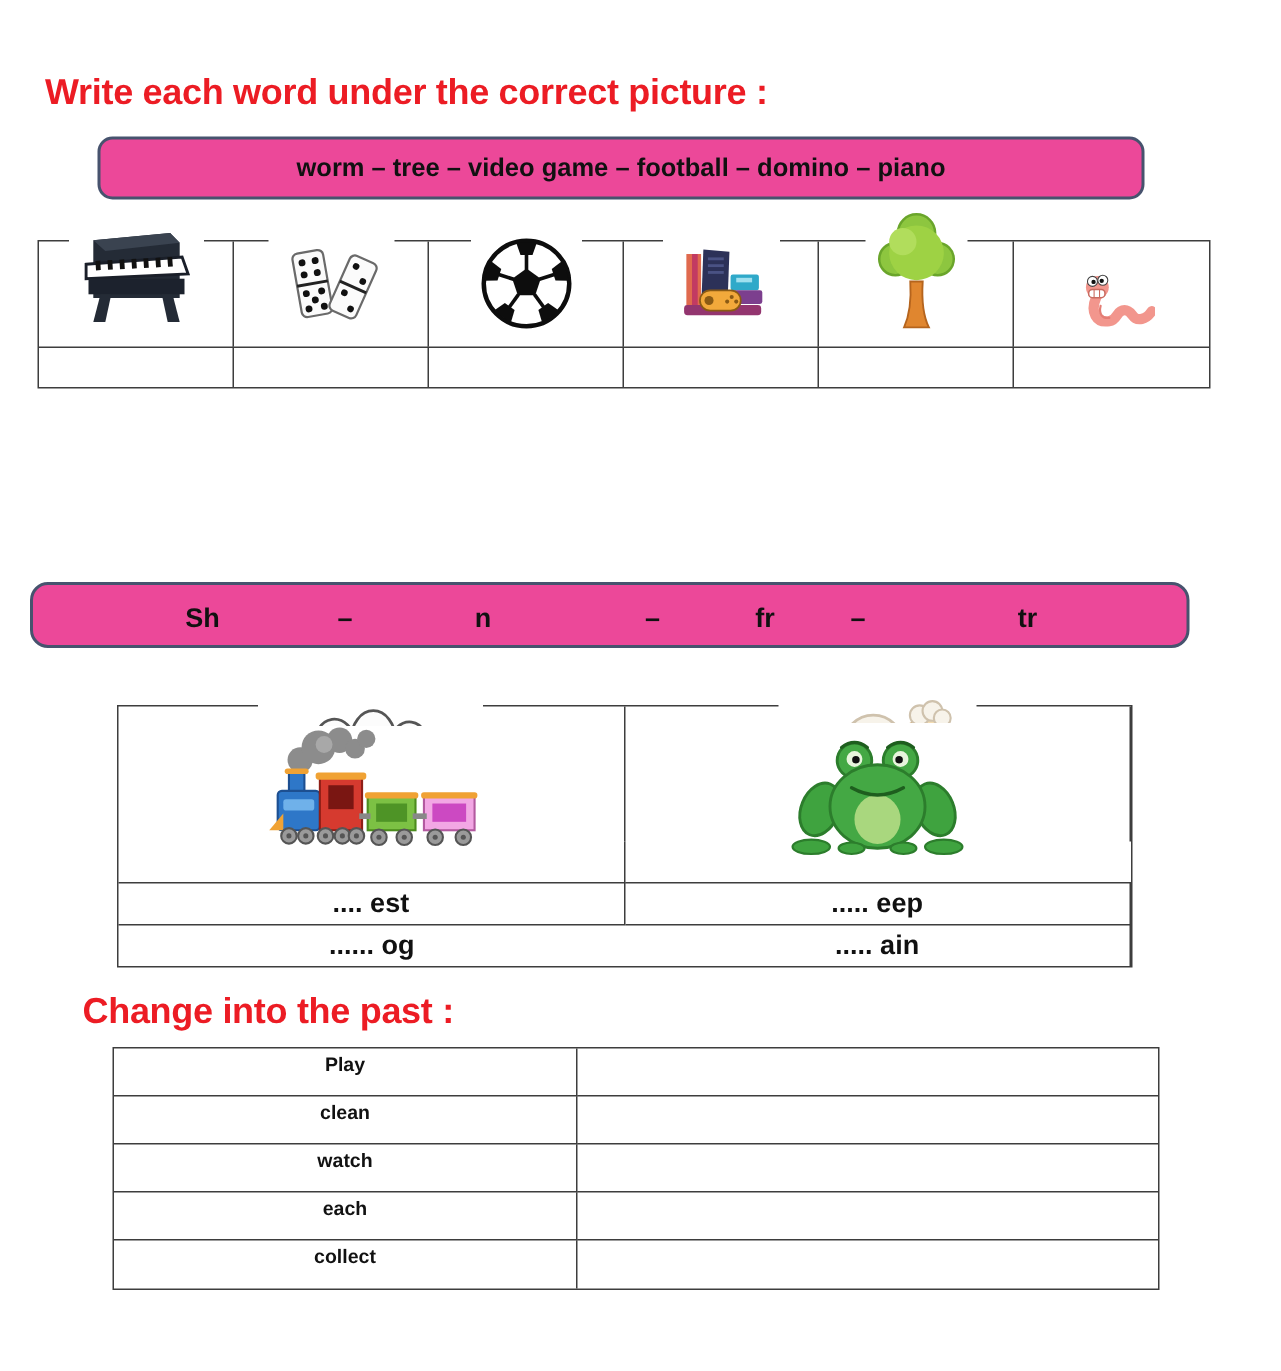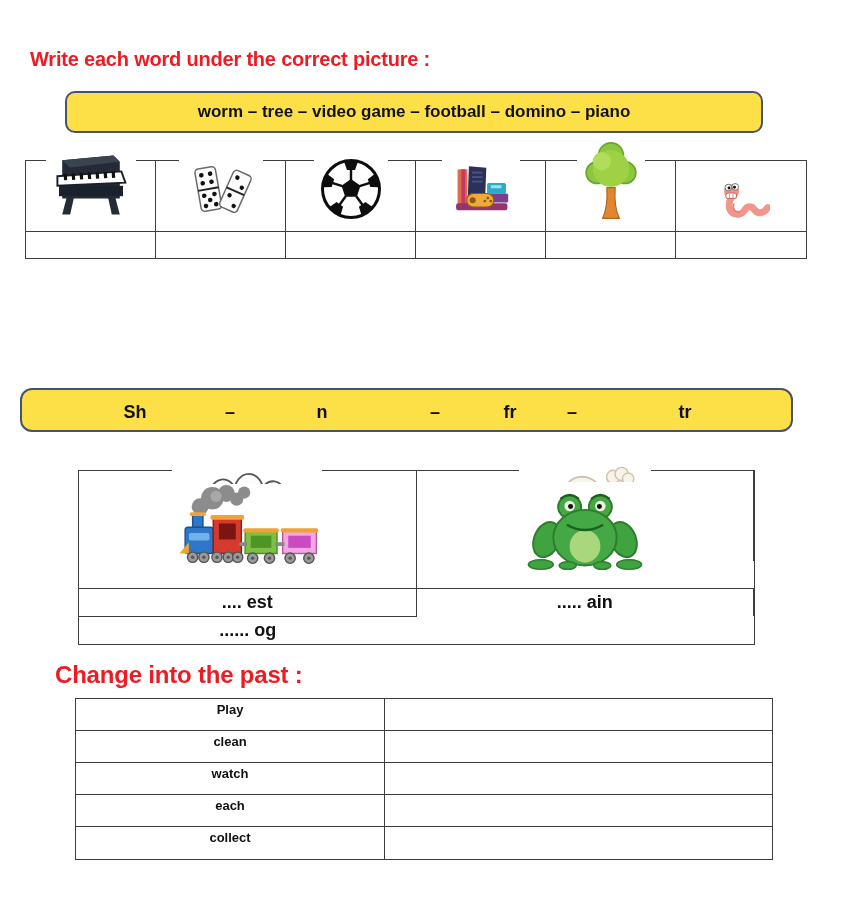--- a/index.html
+++ b/index.html
@@ -8,29 +8,29 @@
     position: relative;
     width: 854px; height: 914px;
     background: #ffffff;
     font-family: "Liberation Sans", sans-serif;
     overflow: hidden;
   }
   .heading {
     position: absolute;
     color: #ec1c24;
     font-weight: bold;
-    font-size: 20px;
+    font-size: 24px;
     letter-spacing: -0.2px;
     white-space: nowrap;
   }
   .bank-box {
     position: absolute;
     border: 2.5px solid #47536e;
     border-radius: 10px;
-    background: #fde047;
+    background: #ec4899;
   }
   #word-bank-box {
     left: 65px; top: 91px; width: 698px; height: 42px;
     display: flex; align-items: center; justify-content: center;
   }
   #word-bank-box .bank-text {
     font-weight: bold; font-size: 17px; color: #111; white-space: nowrap;
   }
   #letter-bank-box {
     left: 20px; top: 388px; width: 773px; height: 44px;
@@ -382,22 +382,23 @@
           <path d="M35,17 Q44,10 53,17" fill="none" stroke="#1e5e1e" stroke-width="2.2" stroke-linecap="round"></path>
           <path d="M67,17 Q76,10 85,17" fill="none" stroke="#1e5e1e" stroke-width="2.2" stroke-linecap="round"></path>
           <path d="M42,45 Q60,55 78,45" fill="none" stroke="#1e5e1e" stroke-width="2.4" stroke-linecap="round"></path>
           <ellipse cx="42" cy="87" rx="9" ry="4" fill="#3fa33f" stroke="#2c7d2c" stroke-width="1.5"></ellipse>
           <ellipse cx="78" cy="87" rx="9" ry="4" fill="#3fa33f" stroke="#2c7d2c" stroke-width="1.5"></ellipse>
         </svg>
       </div>
     </div>
 
     <div class="label-cell">.... est</div>
+    <div class="label-cell">..... eep</div>
+    <div class="label-cell last">...... og</div>
     <div class="label-cell">..... ain</div>
-    <div class="label-cell last">...... og</div>
   </div>
 
   <div class="heading" style="left:55px; top:661px; font-size:24px;">Change into the past :</div>
 
   <div id="past-table">
     <div class="verb-cell">Play</div>
     <div class="past-answer-cell"></div>
     <div class="verb-cell">clean</div>
     <div class="past-answer-cell"></div>
     <div class="verb-cell">watch</div>

